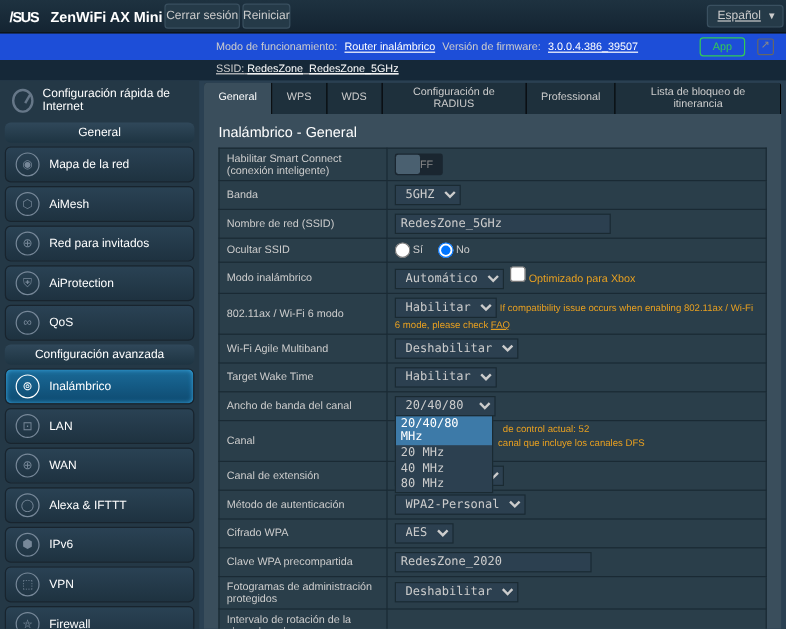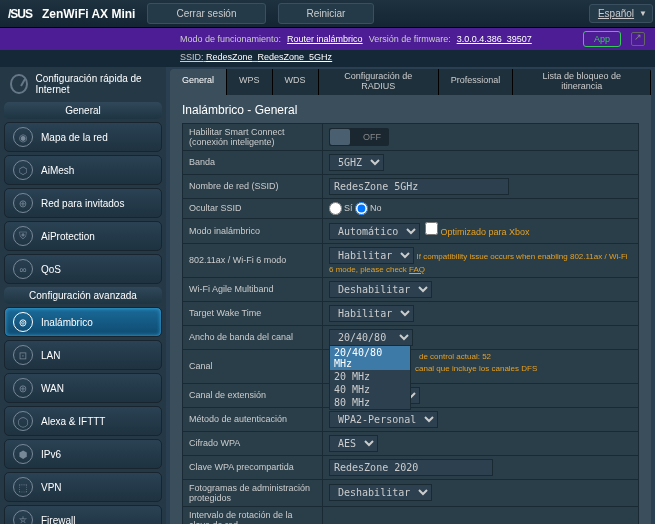--- a/index.html
+++ b/index.html
@@ -26,26 +26,26 @@
   font-size: 12px;
   margin-right: 10px;
   letter-spacing: -1px;
 }
 .product {
   color: #fff;
   font-size: 12px;
   font-weight: bold;
 }
 .top-btn {
-  padding: 4px 28px;
+  padding: 4px 0;
   background: #253a48;
   border: 1px solid #3a5060;
   color: #ccc;
   font-size: 10px;
-  margin-left: 12px;
+  margin-left: 2px;
   border-radius: 3px;
   cursor: pointer;
 }
 .lang {
   margin-left: auto;
   display: flex;
   align-items: center;
 }
 .lang-sel {
   padding: 3px 18px 3px 8px;
@@ -56,21 +56,21 @@
   cursor: pointer;
   text-decoration: underline;
 }
 .chev { margin-left: -14px; font-size: 8px; }
 .infobar {
   display: flex;
   align-items: center;
   padding: 3px 10px;
   font-size: 9px;
   color: #ccc;
-  background: #4c1d95;
+  background: #1d4ed8;
   gap: 6px;
 }
 .infobar a { color: #fff; text-decoration: underline; }
 .app-btn {
   margin-left: auto;
   padding: 2px 10px;
   border: 1px solid #3c5;
   color: #3c5;
   border-radius: 3px;
   font-size: 9px;
@@ -209,38 +209,38 @@
 .inp {
   background: #2c4050;
   color: #ccc;
   border: 1px solid #1a2a32;
   font-size: 10px;
   padding: 2px 4px;
   font-family: monospace;
 }
 .toggle {
   display: inline-block;
-  width: 60px; height: 18px;
+  width: 40px; height: 18px;
   background: #1a2630;
   border-radius: 2px;
   position: relative;
   color: #888;
   font-size: 9px;
   line-height: 18px;
   text-align: right;
   padding-right: 8px;
 }
 .toggle::before {
   content:""; position:absolute;
   left:1px; top:1px;
   width:20px; height:16px;
   background: #4a6070;
   border-radius: 2px;
 }
-.radio-group label { font-size: 9px; }
+.radio-group label { margin-right: 10px; font-size: 9px; }
 .radio-group input { vertical-align: middle; margin-right: 2px; }
 .warn { color: #e8a020; font-size: 8px; }
 .warn a { color: #e8a020; text-decoration: underline; }
 .chk-label { color: #e8a020; font-size: 9px; }
 .dropdown-open {
   position: relative;
   display: inline-block;
 }
 .dd-list {
   position: absolute;

